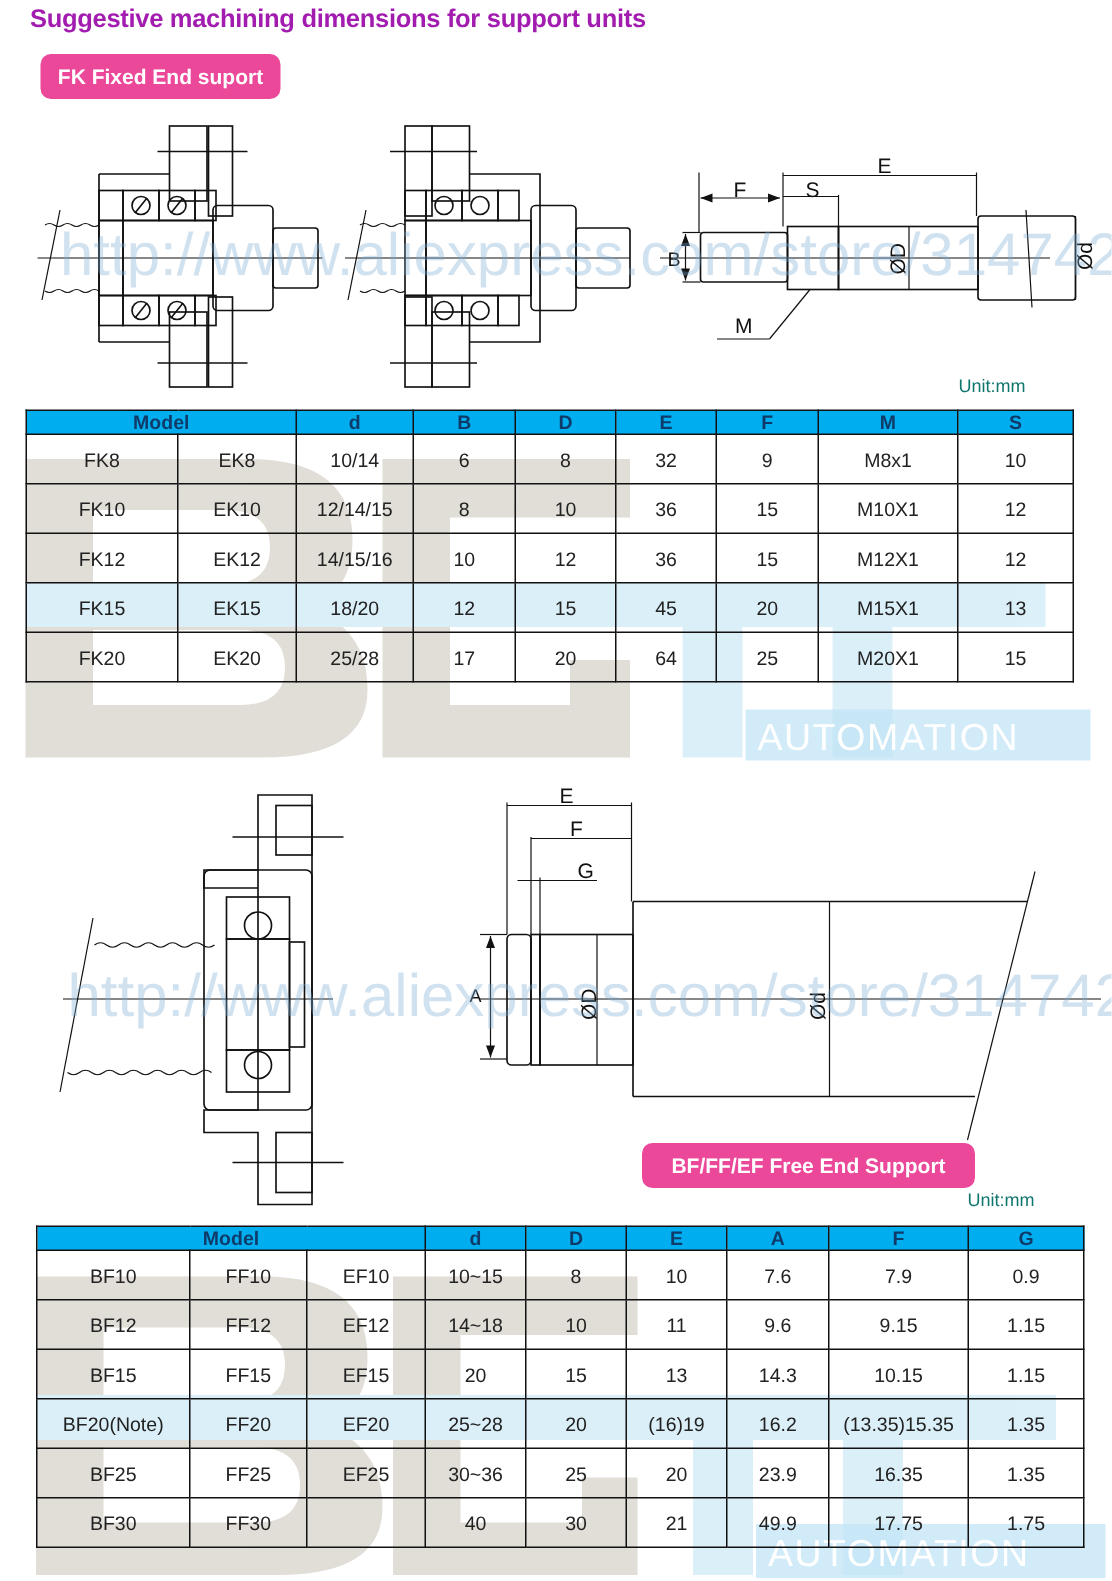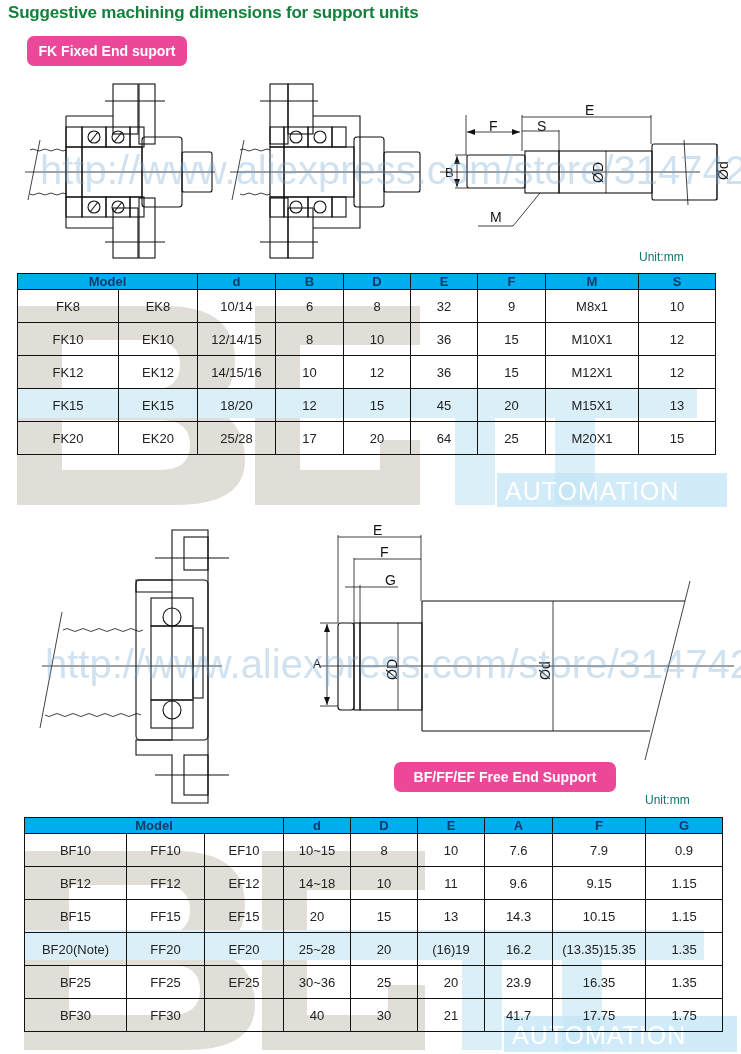--- a/index.html
+++ b/index.html
@@ -1,30 +1,30 @@
 <!DOCTYPE html>
 <html><head>
 <meta charset="utf-8">
 <style>
   * { box-sizing: border-box; margin: 0; padding: 0; }
   html, body { width: 741px; height: 1054px; background: #ffffff; overflow: hidden; }
   body { position: relative; font-family: "Liberation Sans", sans-serif; color: #111; }
 
   .page-title {
-    position: absolute; left: 8px; top: 3px;
+    position: absolute; left: 20px; top: 3px;
     font-family: "Liberation Sans", sans-serif; font-weight: bold;
-    font-size: 17px; color: #15803d; letter-spacing: -0.2px;
+    font-size: 17px; color: #a21caf; letter-spacing: -0.2px;
   }
   .pill {
     position: absolute; background: #ec4899; color: #fff; font-weight: bold;
     font-size: 14px; border-radius: 7px; display: flex; align-items: center; justify-content: center;
     font-family: "Liberation Sans", sans-serif;
   }
   .pill-fk { left: 27px; top: 36px; width: 160px; height: 30px; }
-  .pill-bf { left: 394px; top: 762px; width: 222px; height: 30px; }
+  .pill-bf { left: 428px; top: 762px; width: 222px; height: 30px; }
 
   .unit { position: absolute; font-size: 12px; color: #0f766e; }
   .unit-1 { left: 639px; top: 250px; }
   .unit-2 { left: 645px; top: 793px; }
 
   svg.drawing { position: absolute; left: 0; top: 0; overflow: visible; }
   svg.drawing .ln { stroke: #111; stroke-width: 1.1; fill: none; }
   svg.drawing .thin { stroke: #111; stroke-width: 0.8; fill: none; }
   svg.drawing text { font-family: "Liberation Sans", sans-serif; fill: #111; }
 
@@ -394,18 +394,18 @@
       <td>16.35</td>
       <td>1.35</td>
     </tr>
     <tr>
       <td>BF30</td>
       <td>FF30</td>
       <td></td>
       <td>40</td>
       <td>30</td>
       <td>21</td>
-      <td>41.7</td>
+      <td>49.9</td>
       <td>17.75</td>
       <td>1.75</td>
     </tr>
   </tbody>
 </table>
 
 </body></html>

